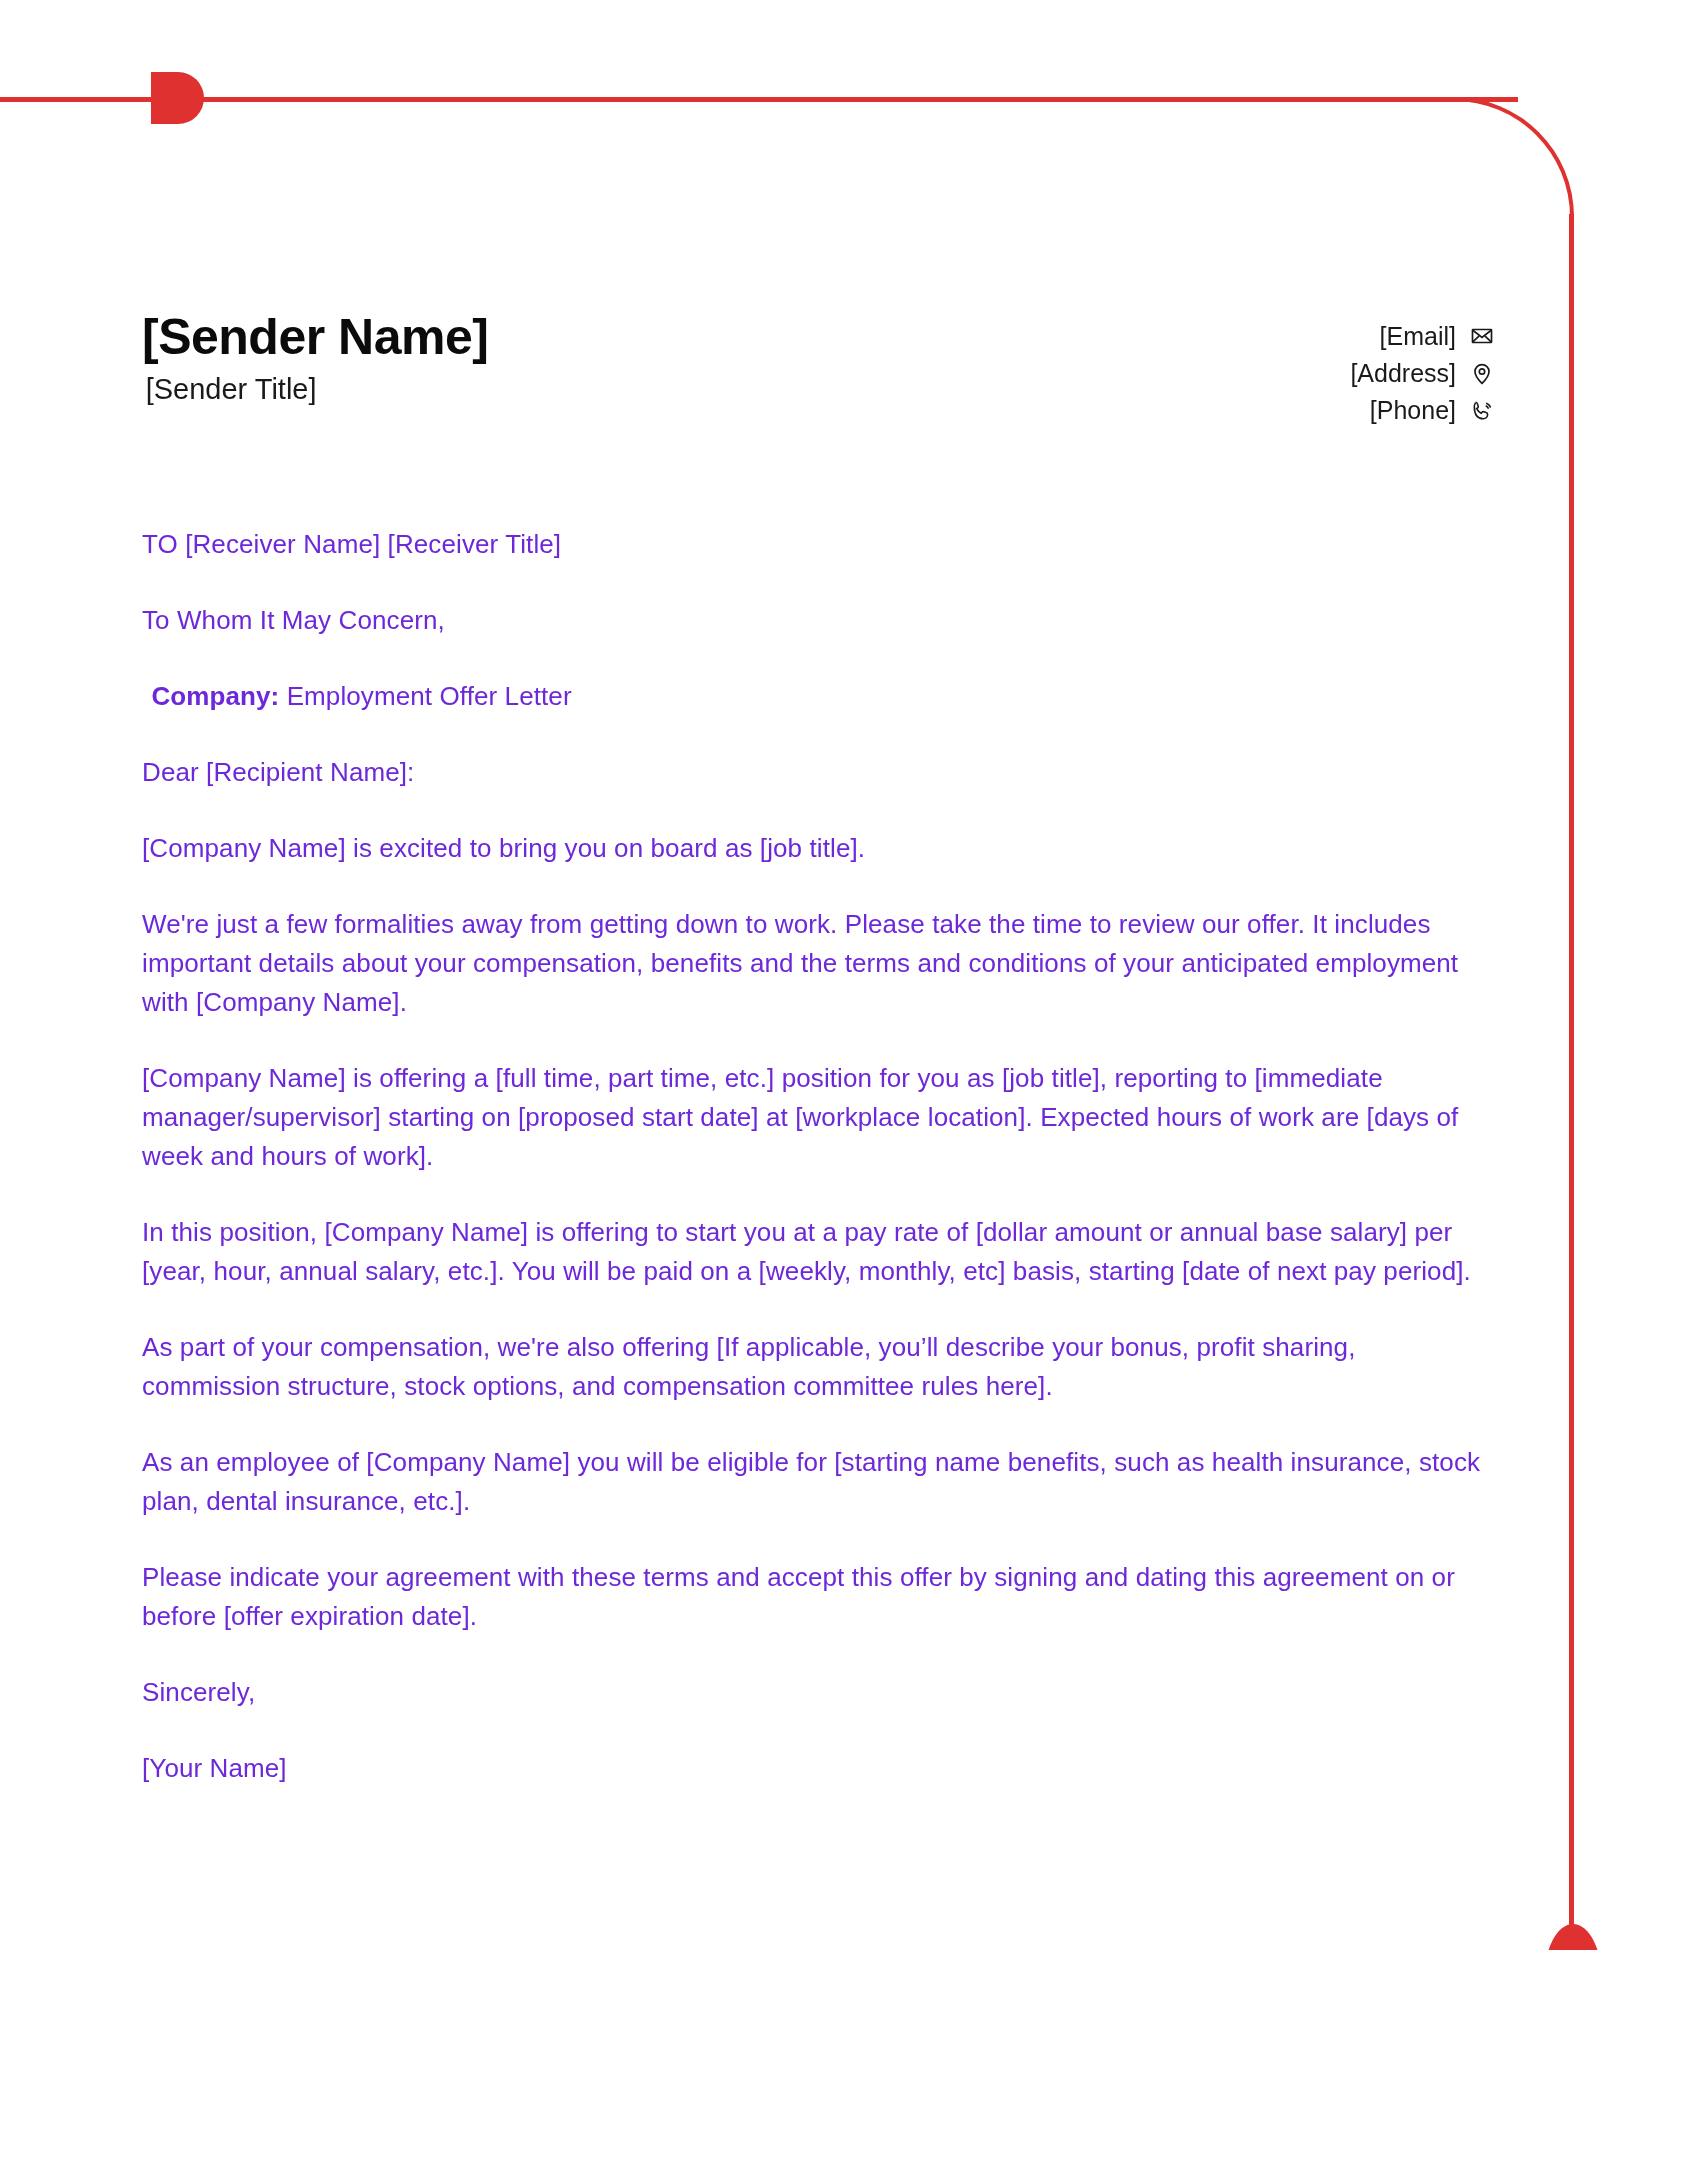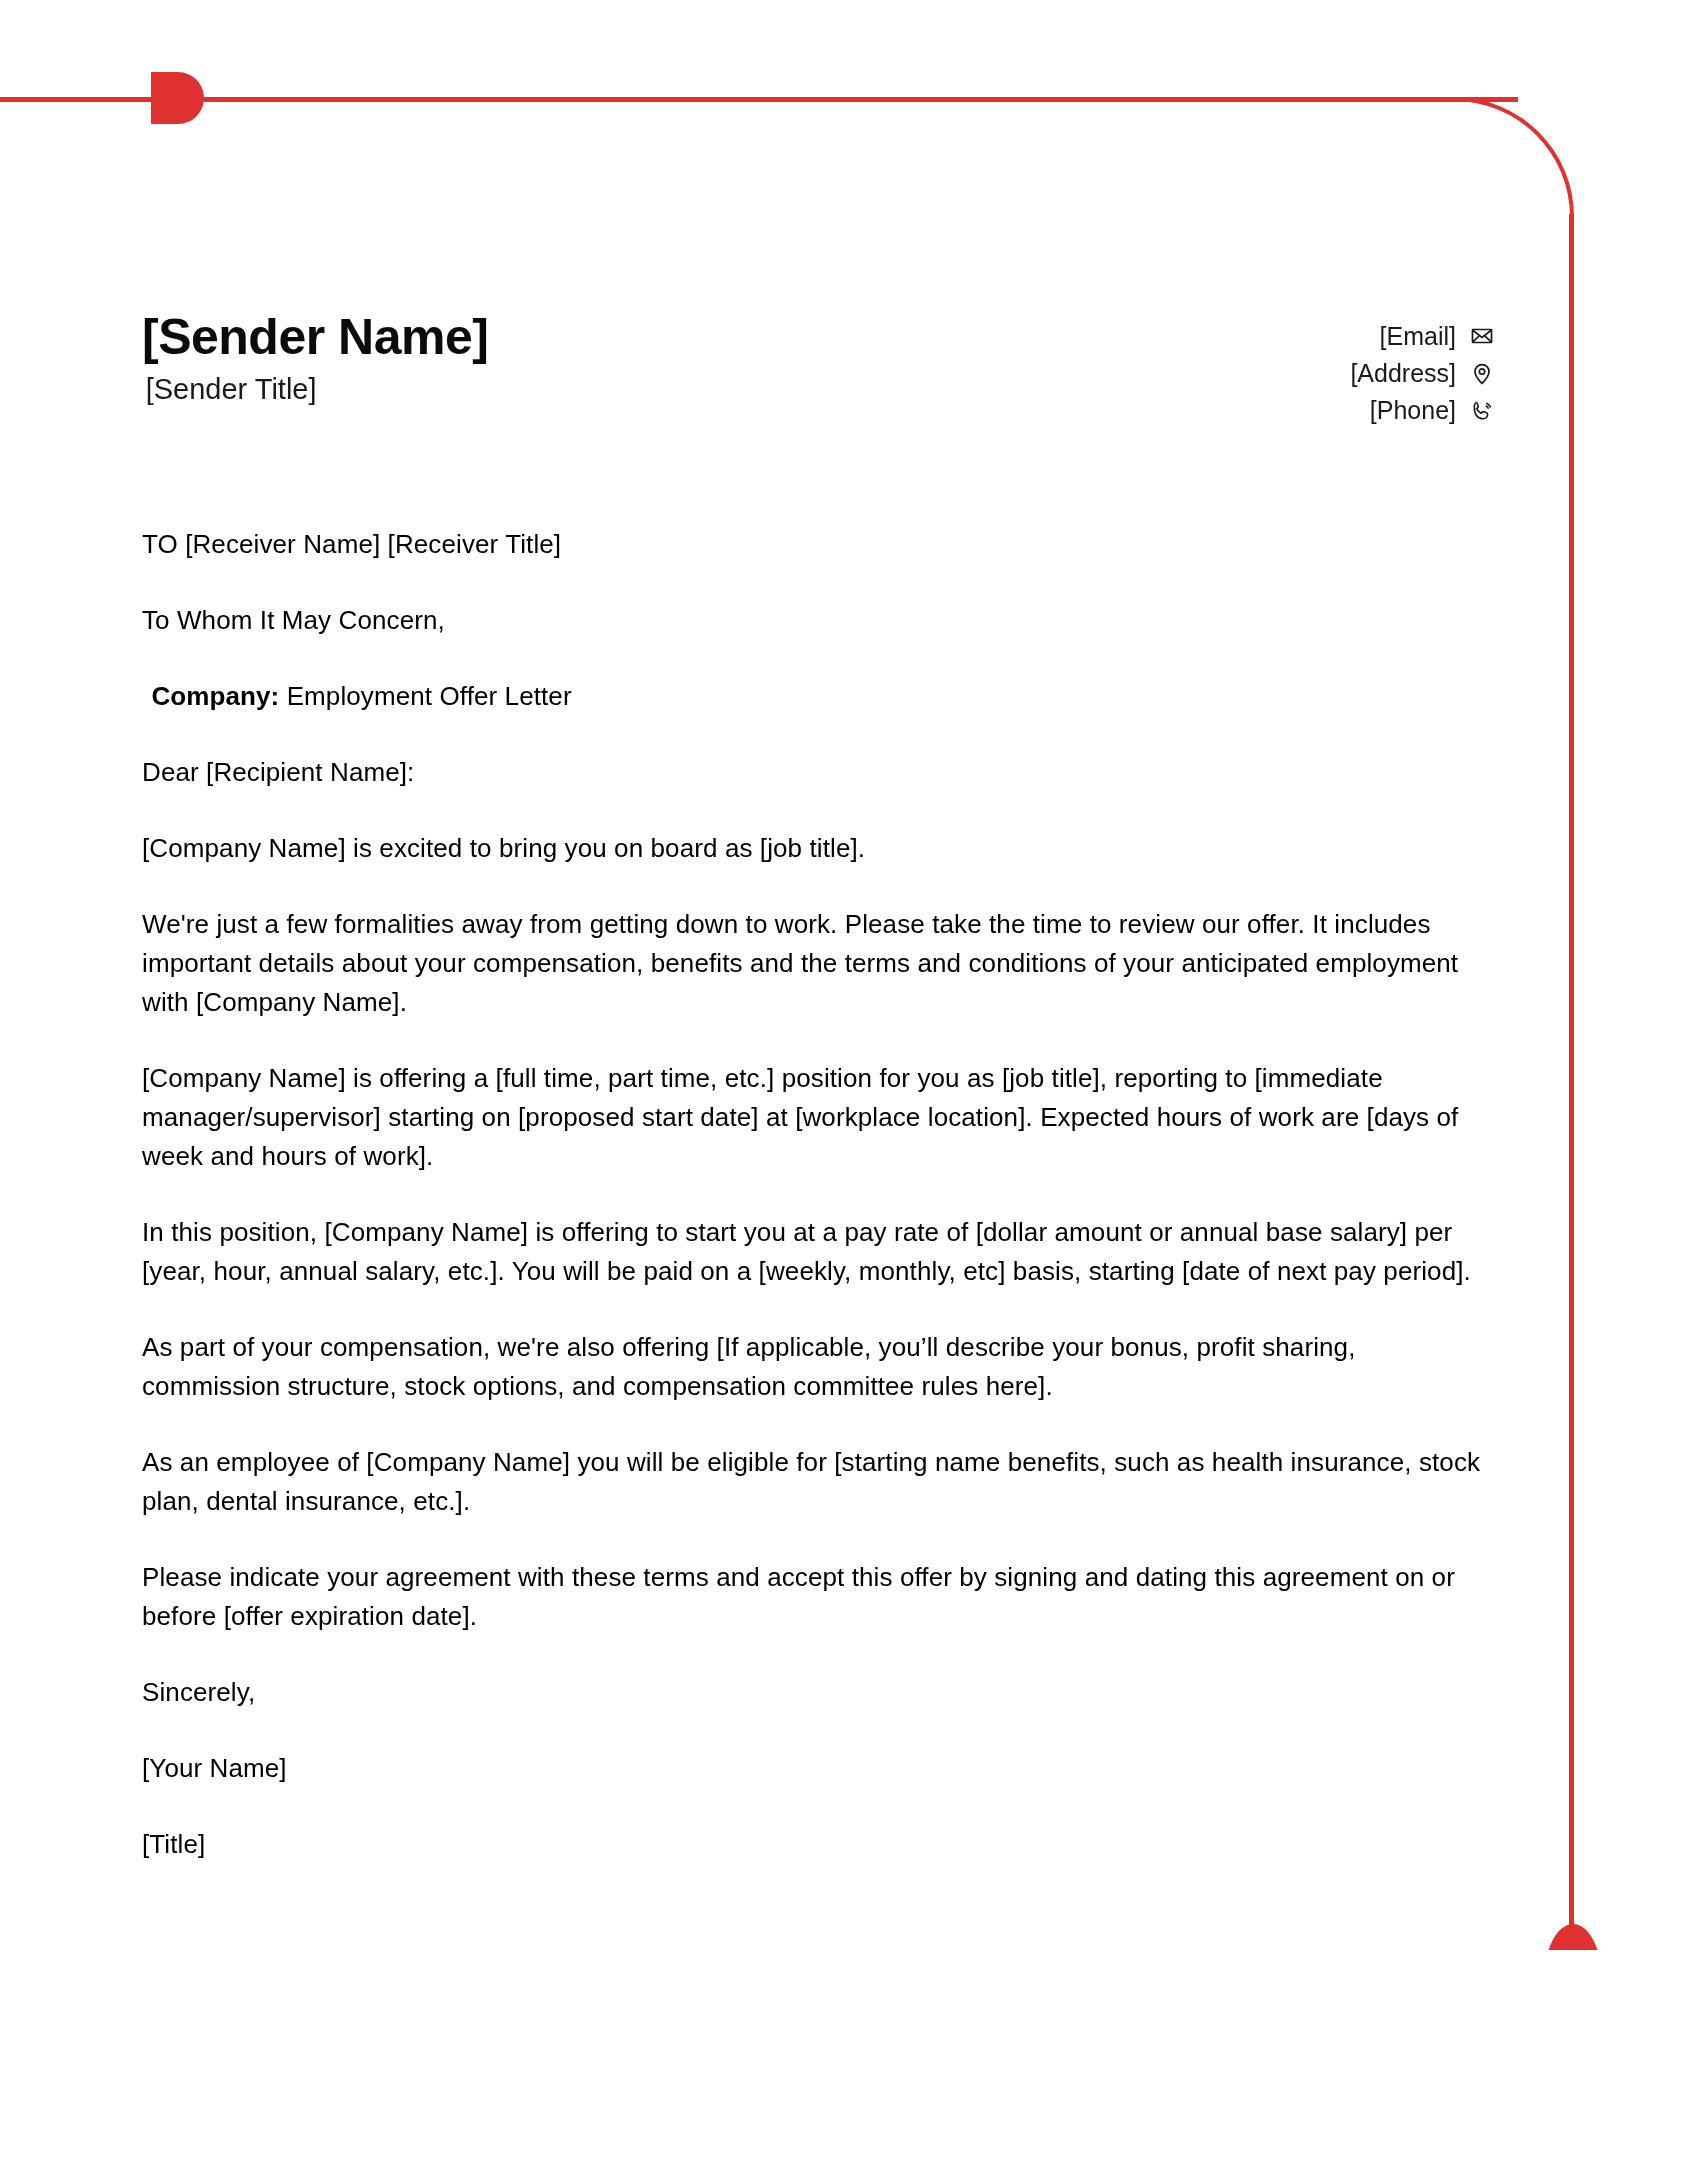--- a/index.html
+++ b/index.html
@@ -125,21 +125,21 @@
   .letter-body {
     position: absolute;
     left: 142px;
     top: 525px;
     width: 1355px;
   }
   .para {
     font-size: 26px;
     line-height: 39px;
     margin: 0 0 37px 0;
-    color: #000000;
+    color: #6d28d9;
     letter-spacing: 0.1px;
   }
   .subject-line { margin-left: 9.4px; }
   .subject-label { font-weight: bold; }
   .sig-line { margin-bottom: 37px; }
 
   
   .footer-credit {
     position: absolute;
     left: 142px;
@@ -209,19 +209,18 @@
     <p class="para">Dear [Recipient Name]:</p>
     <p class="para">[Company Name] is excited to bring you on board as [job title].</p>
     <p class="para">We're just a few formalities away from getting down to work. Please take the time to review our offer. It includes important details about your compensation, benefits and the terms and conditions of your anticipated employment with [Company Name].</p>
     <p class="para">[Company Name] is offering a [full time, part time, etc.] position for you as [job title], reporting to [immediate manager/supervisor] starting on [proposed start date] at [workplace location]. Expected hours of work are [days of week and hours of work].</p>
     <p class="para">In this position, [Company Name] is offering to start you at a pay rate of [dollar amount or annual base salary] per [year, hour, annual salary, etc.]. You will be paid on a [weekly, monthly, etc] basis, starting [date of next pay period].</p>
     <p class="para">As part of your compensation, we're also offering [If applicable, you’ll describe your bonus, profit sharing, commission structure, stock options, and compensation committee rules here].</p>
     <p class="para">As an employee of [Company Name]  you will be eligible for [starting name benefits, such as health insurance, stock plan, dental insurance, etc.].</p>
     <p class="para">Please indicate your agreement with these terms and accept this offer by signing and dating this agreement on or before [offer expiration date].</p>
     <p class="para sig-line">Sincerely,</p>
     <p class="para sig-line">[Your Name]</p>
-    <p class="para sig-line">[Title]</p>
   </div>
 
   <div class="footer-credit">©WordTemplatesOnline.net</div>
 
 </div>
 
 
 </body></html>

